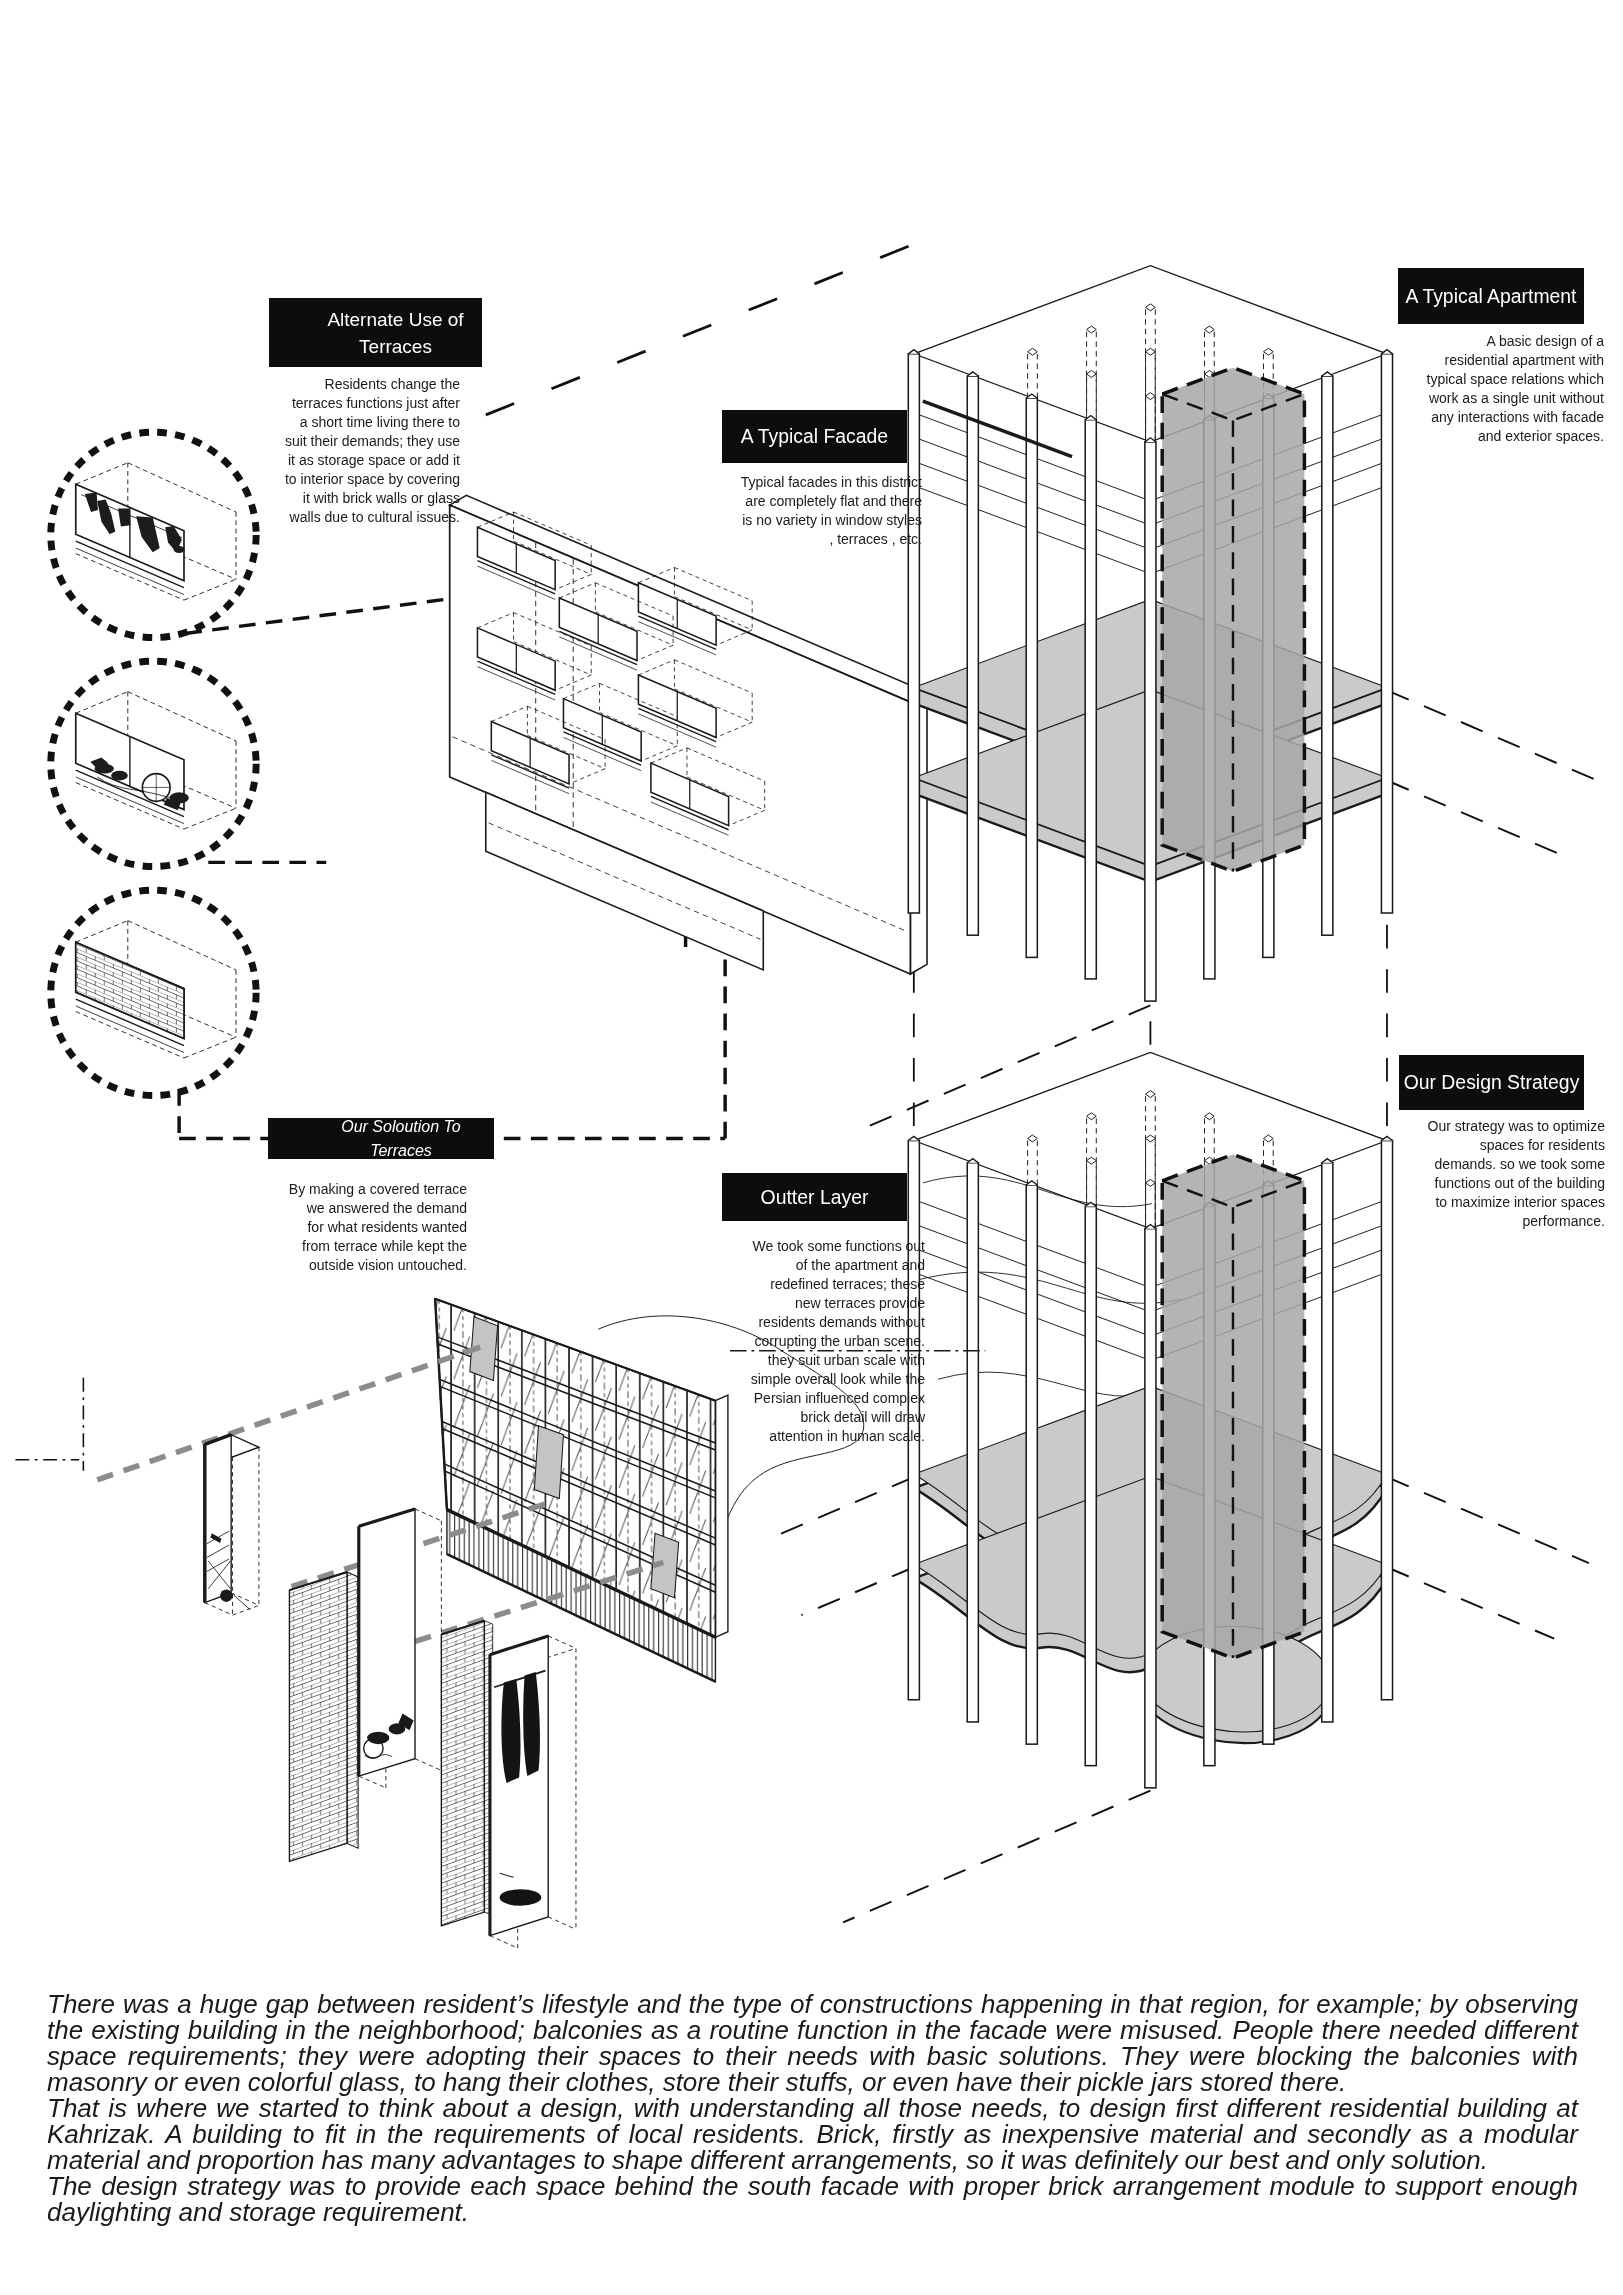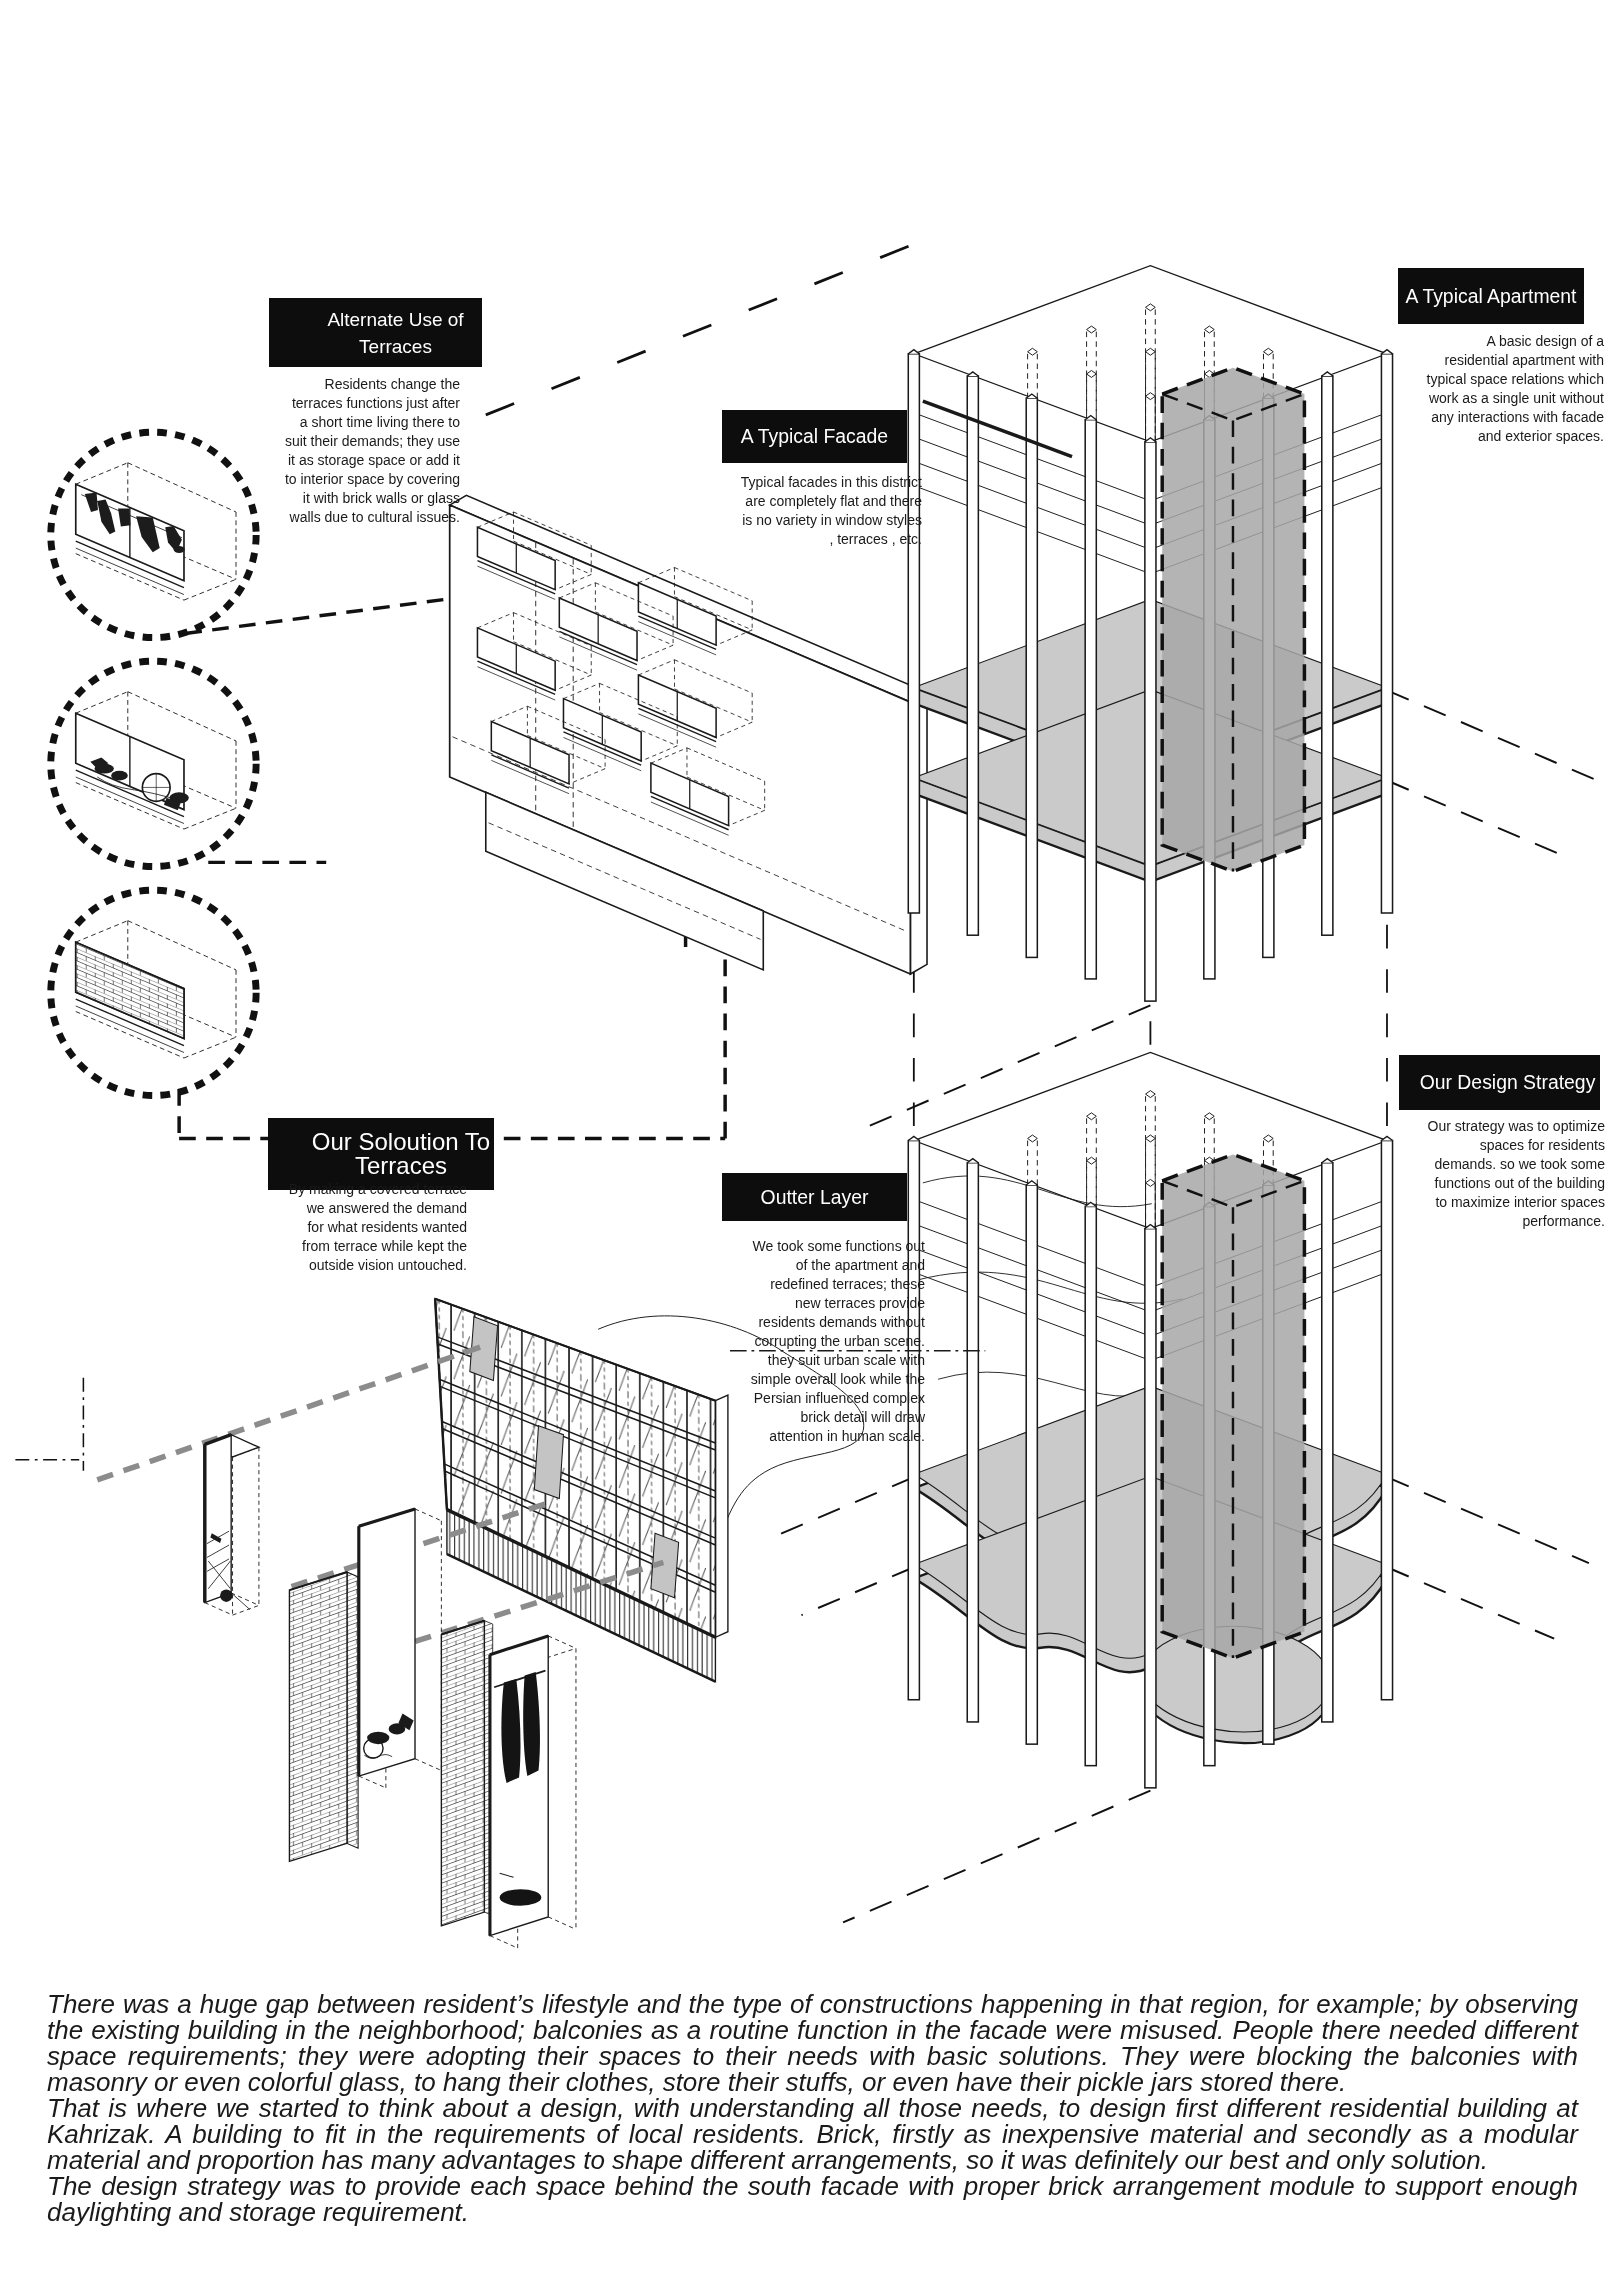--- a/index.html
+++ b/index.html
@@ -307,42 +307,42 @@
 , terraces , etc.</div>
 
 <div class="abs label one" style="left:1398px;top:268px;width:186px;height:56px;">A Typical Apartment</div>
 <div class="abs body" style="left:1399px;top:332px;width:205px;">A basic design of a
 residential apartment with
 typical space relations which
 work as a single unit without
 any interactions with facade
 and exterior spaces.</div>
 
-<div class="abs label one" style="left:1399px;top:1055px;width:185px;height:55px;padding-left:16px;">Our Design Strategy</div>
+<div class="abs label one" style="left:1399px;top:1055px;width:185px;height:55px;">Our Design Strategy</div>
 <div class="abs body" style="left:1400px;top:1117px;width:205px;">Our strategy was to optimize
 spaces for residents
 demands. so we took some
 functions out of the building
 to maximize interior spaces
 performance.</div>
 
 <div class="abs label one" style="left:722px;top:1173px;width:185px;height:48px;">Outter Layer</div>
 <div class="abs body" style="left:724px;top:1237px;width:201px;">We took some functions out
 of the apartment and
 redefined terraces; these
 new terraces provide
 residents demands without
 corrupting the urban scene.
 they suit urban scale with
 simple overall look while the
 Persian influenced complex
 brick detail will draw
 attention in human scale.</div>
 
-<div class="abs label two" style="left:268px;top:1118px;width:186px;height:72px;font-size:24px;line-height:24px;">Our Soloution To
+<div class="abs label two" style="left:268px;top:1118px;width:186px;height:41px;font-size:16px;line-height:24px;font-style:italic;">Our Soloution To
 Terraces</div>
 <div class="abs body" style="left:269px;top:1180px;width:198px;">By making a covered terrace
 we answered the demand
 for what residents wanted
 from terrace while kept the
 outside vision untouched.</div>
 
 <div class="abs footer" style="left:47px;top:1991px;width:1531px;">
   <p>There was a huge gap between resident’s lifestyle and the type of constructions happening in that region, for example; by observing the existing building in the neighborhood; balconies as a routine function in the facade were misused. People there needed different space requirements; they were adopting their spaces to their needs with basic solutions. They were blocking the balconies with masonry or even colorful glass, to hang their clothes, store their stuffs, or even have their pickle jars stored there.</p>
   <p>That is where we started to think about a design, with understanding all those needs, to design first different residential building at Kahrizak. A building to fit in the requirements of local residents. Brick, firstly as inexpensive material and secondly as a modular material and proportion has many advantages to shape different arrangements, so it was definitely our best and only solution.</p>

